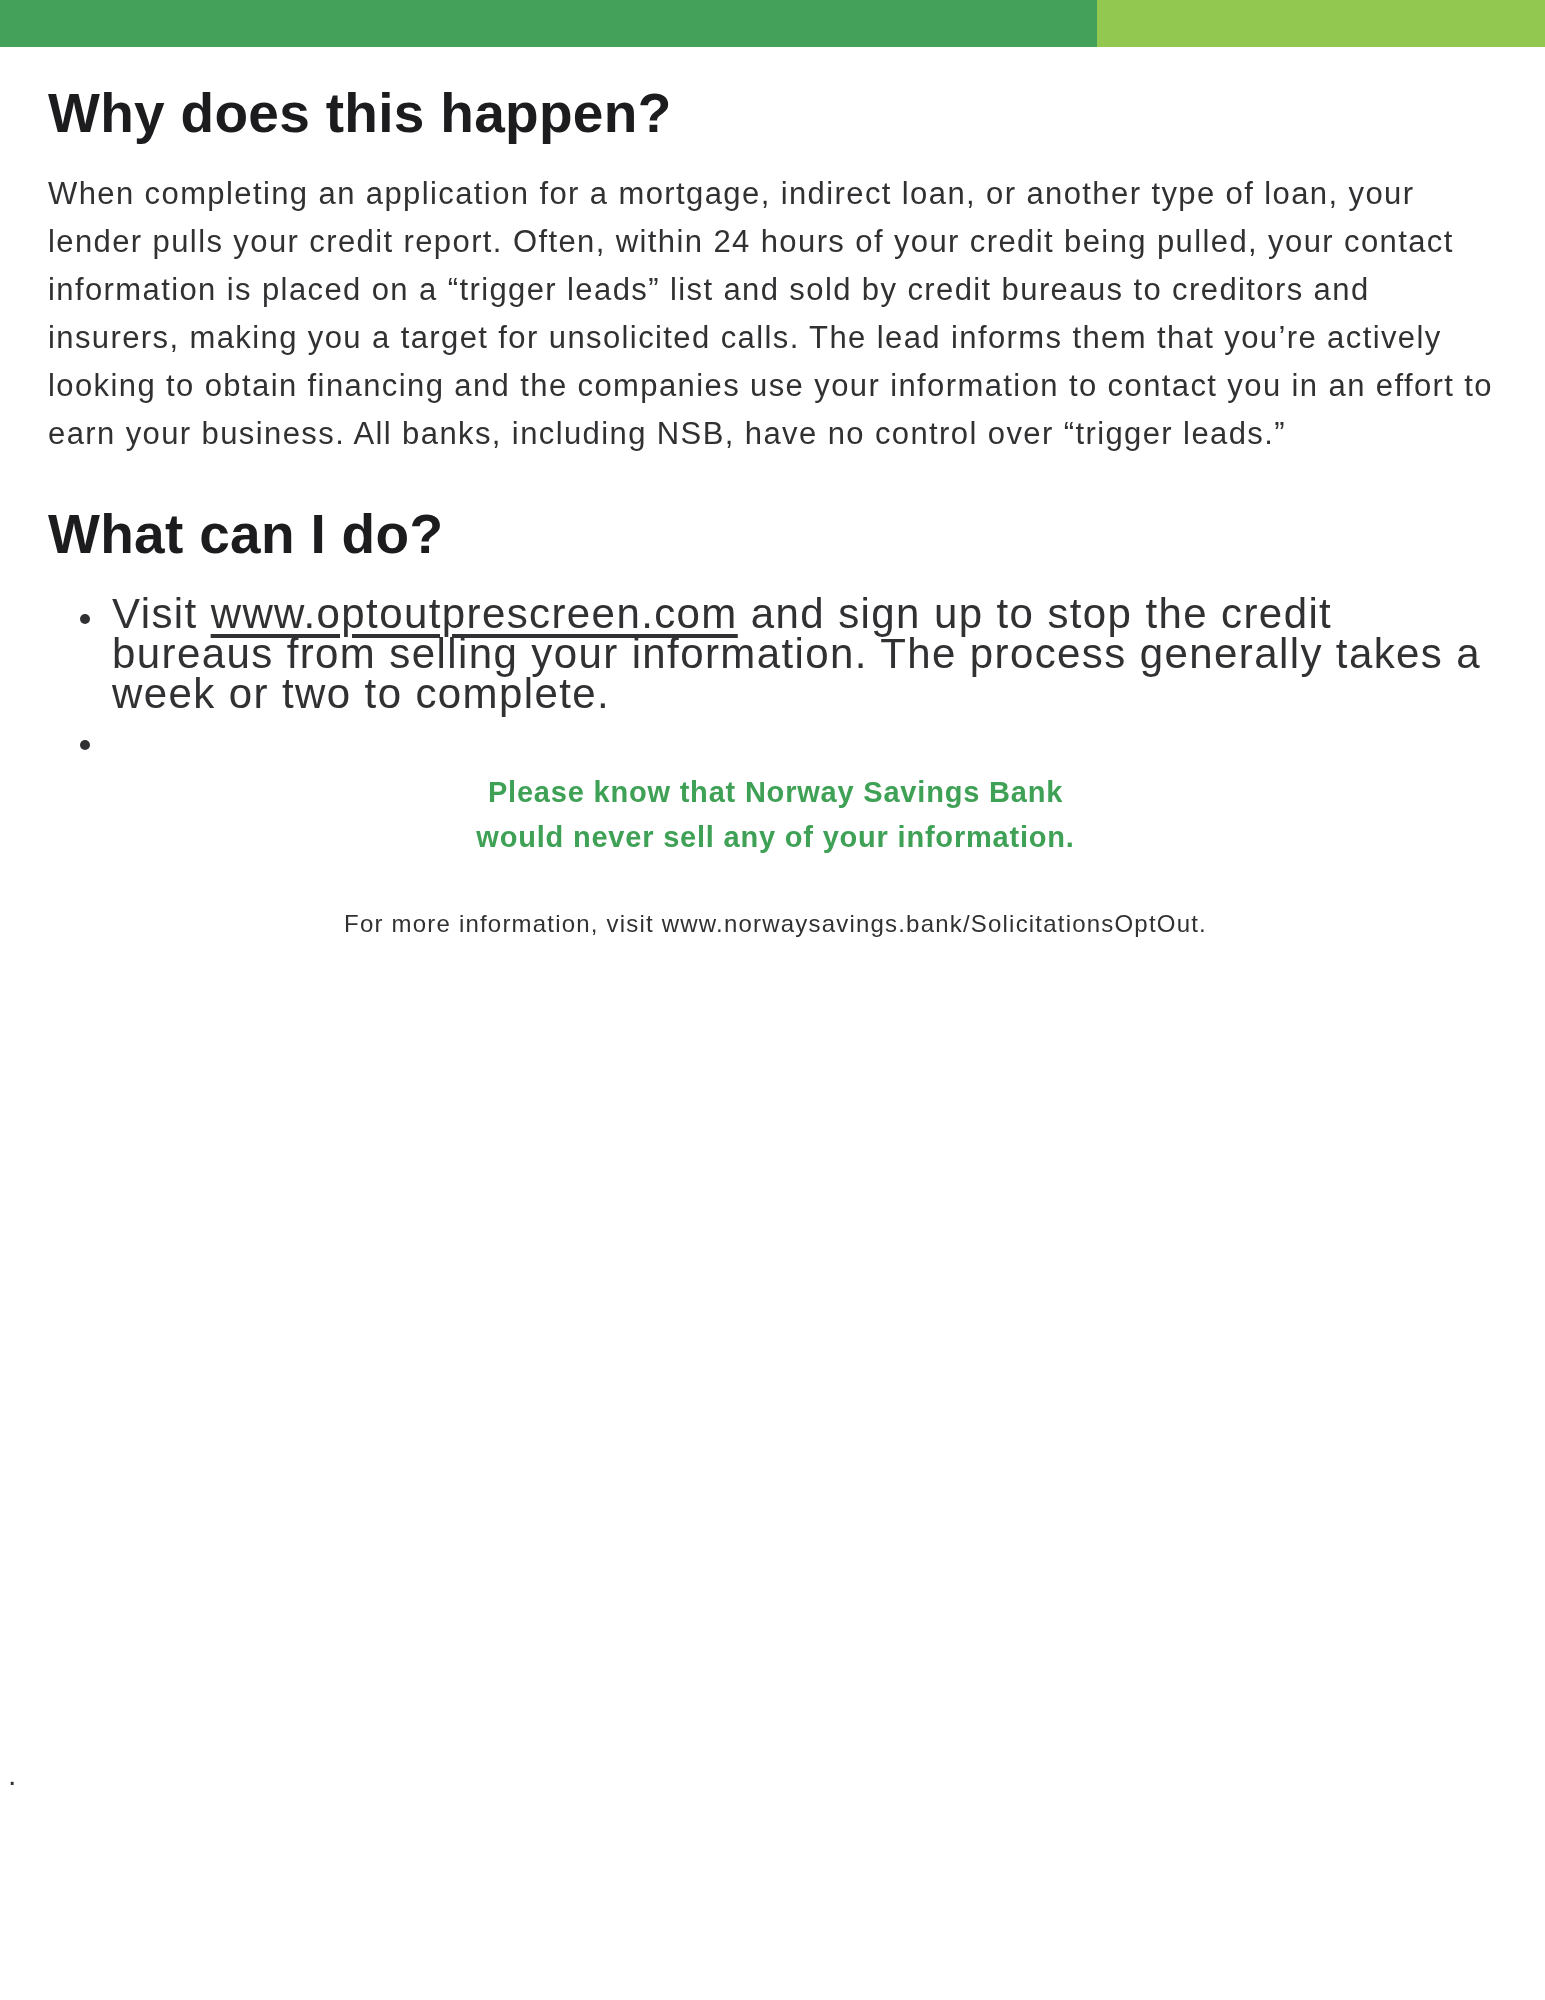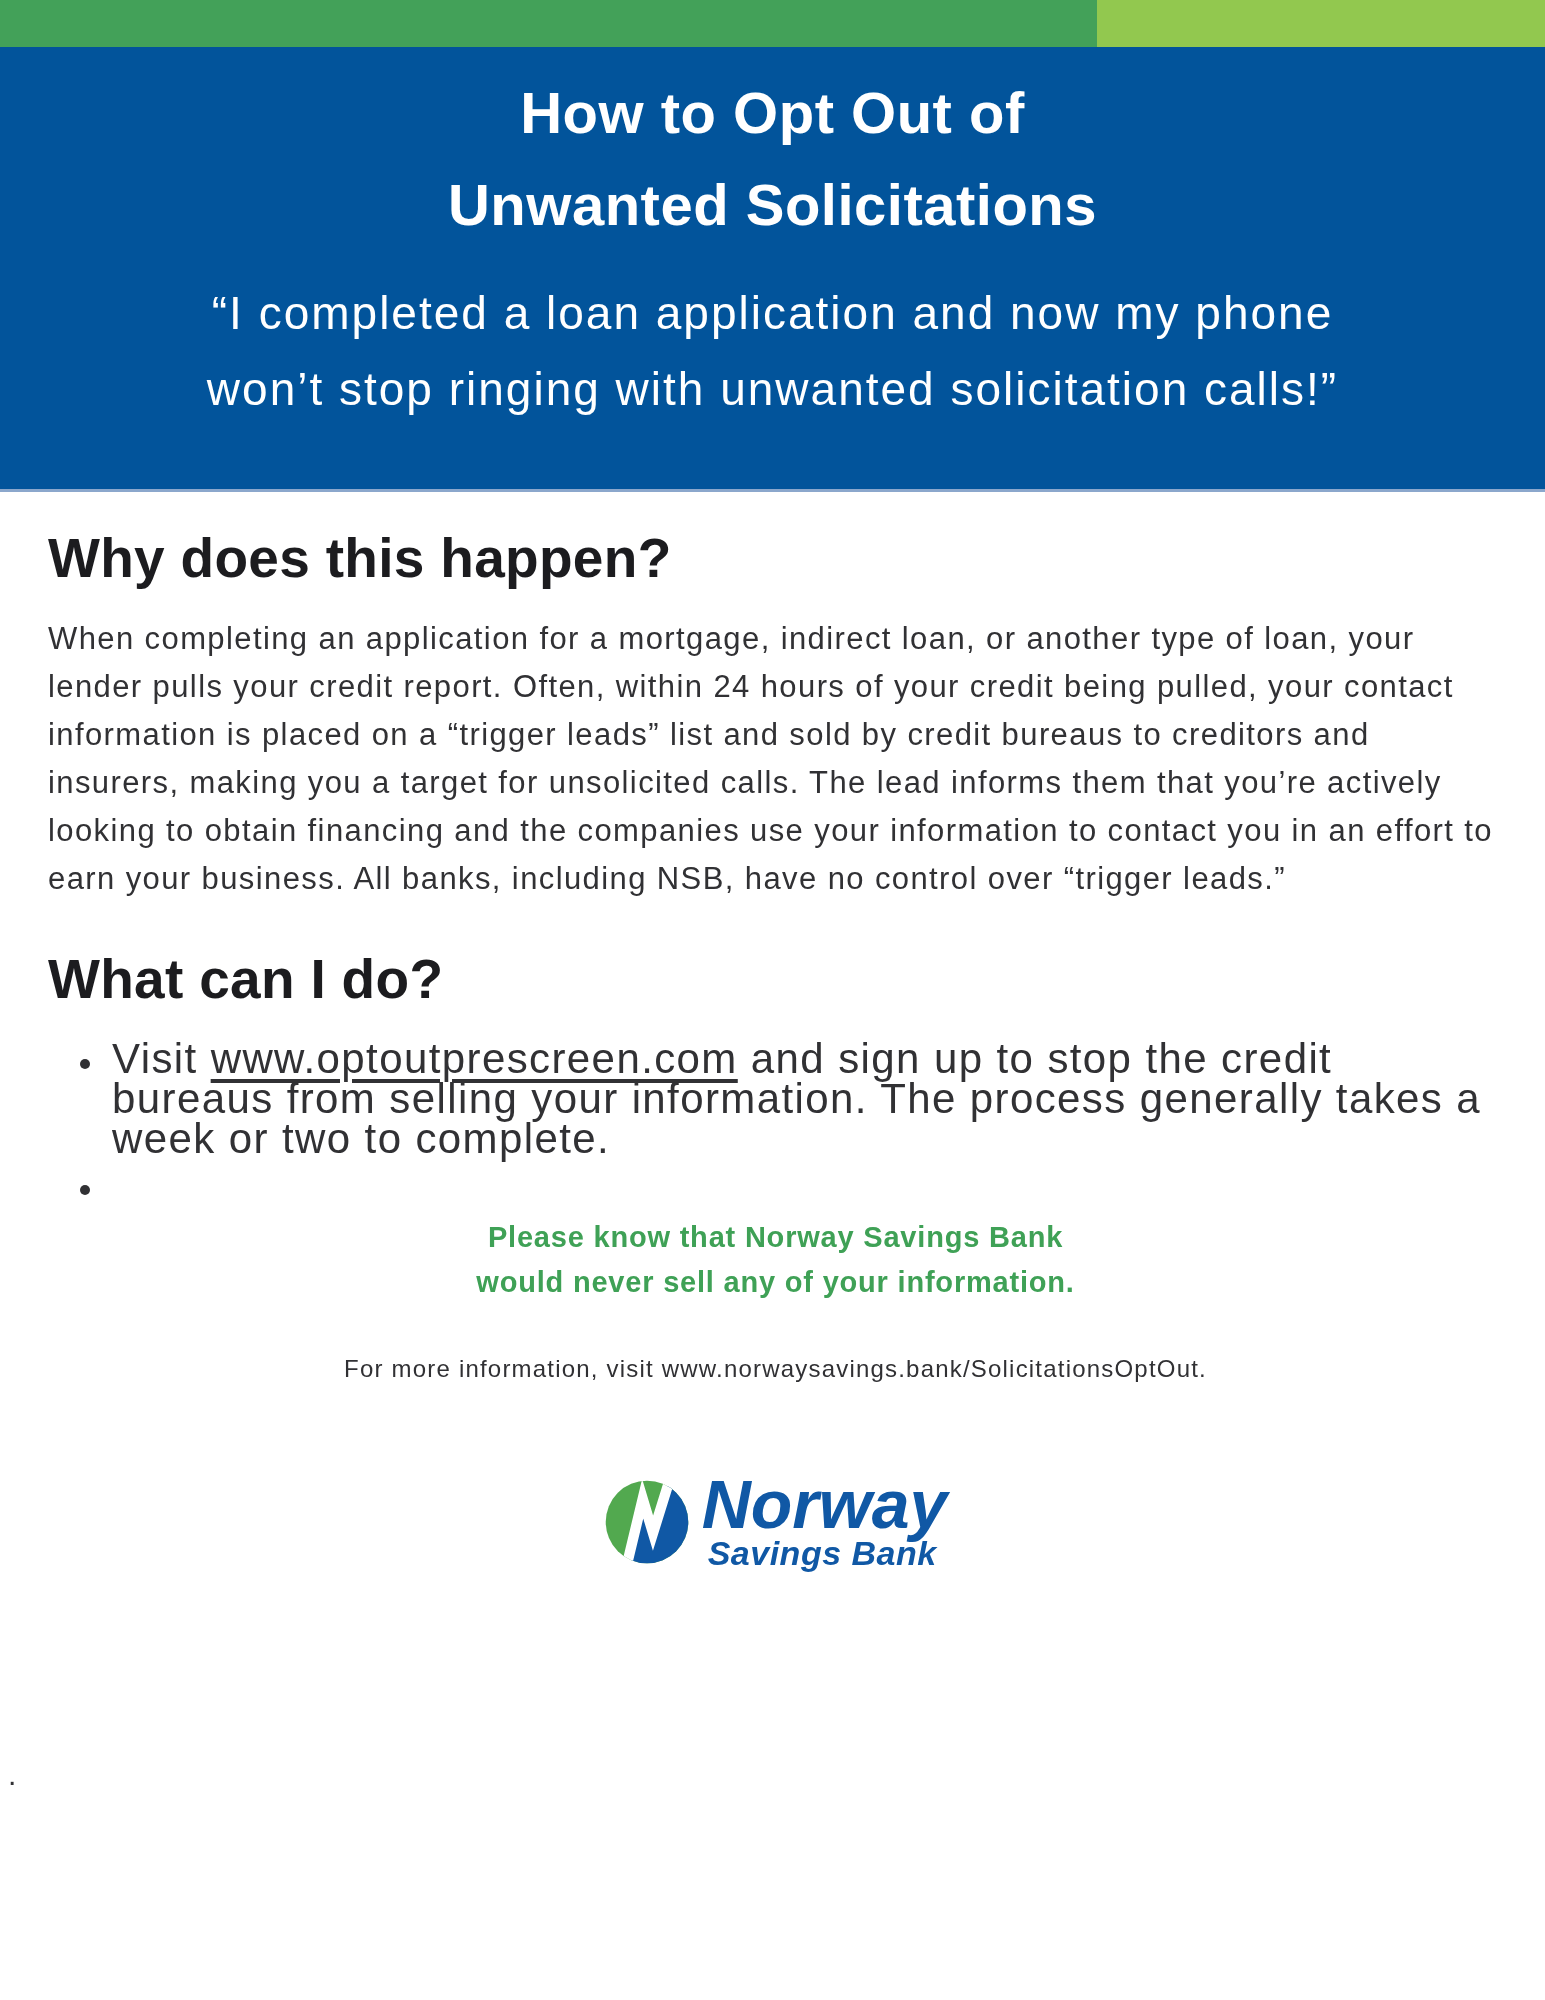--- a/index.html
+++ b/index.html
@@ -110,30 +110,20 @@
 </head>
 <body>
 
 <div class="page">
 
   <div class="top-bar">
     <div class="seg-left"></div>
     <div class="seg-right"></div>
   </div>
 
-  <div class="banner">
-    <div class="page-title">
-      <div class="title-line">How to Opt Out of</div>
-      <div class="title-line">Unwanted Solicitations</div>
-    </div>
-    <div class="quote">
-      <div class="quote-line">“I completed a loan application and now my phone</div>
-      <div class="quote-line">won’t stop ringing with unwanted solicitation calls!”</div>
-    </div>
-  </div>
 
   <div class="main">
 
     <div class="section-heading heading-why">Why does this happen?</div>
 
     <p class="body-paragraph">When completing an application for a mortgage, indirect loan, or another type of loan, your lender pulls your credit report. Often, within 24 hours of your credit being pulled, your contact information is placed on a “trigger leads” list and sold by credit bureaus to creditors and insurers, making you a target for unsolicited calls. The lead informs them that you’re actively looking to obtain financing and the companies use your information to contact you in an effort to earn your business. All banks, including NSB, have no control over “trigger leads.”</p>
 
     <div class="section-heading heading-what">What can I do?</div>
 
     <ul class="bullet-list">
@@ -146,36 +136,18 @@
       </li>
     </ul>
 
     <div class="assurance">
       <div class="assurance-line">Please know that Norway Savings Bank</div>
       <div class="assurance-line">would never sell any of your information.</div>
     </div>
 
     <div class="more-info">For more information, visit www.norwaysavings.bank/SolicitationsOptOut.</div>
 
-    <div class="logo-row">
-      <svg class="logo-mark" viewBox="0 0 100 100" aria-hidden="true">
-        <defs>
-          <clipPath id="logoClip">
-              <circle cx="50" cy="50" r="48"></circle>
-            </clipPath>
-        </defs>
-        <g clip-path="url(#logoClip)">
-          <rect x="0" y="0" width="100" height="100" fill="#52A94F"></rect>
-          <polygon points="30,104 48,26 58,60 74,6 104,-4 104,104" fill="#1058A5"></polygon>
-          <polyline points="27,98 45,23 57,63 76,2" fill="none" stroke="#ffffff" stroke-width="12" stroke-linejoin="miter"></polyline>
-        </g>
-      </svg>
-      <div class="logo-text">
-        <div class="logo-name">Norway</div>
-        <div class="logo-sub">Savings Bank</div>
-      </div>
-    </div>
 
   </div>
 
   <div class="stray-period">.</div>
 
 </div>
 
 </body></html>

